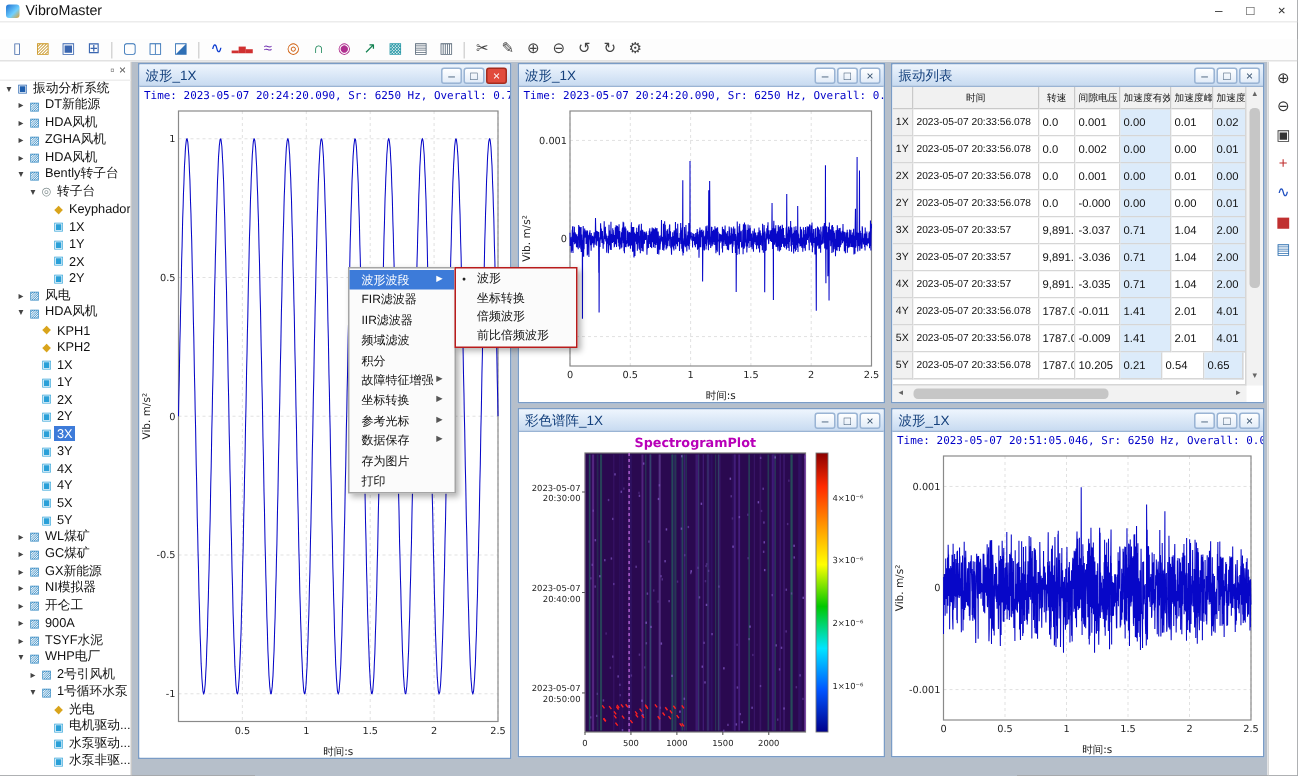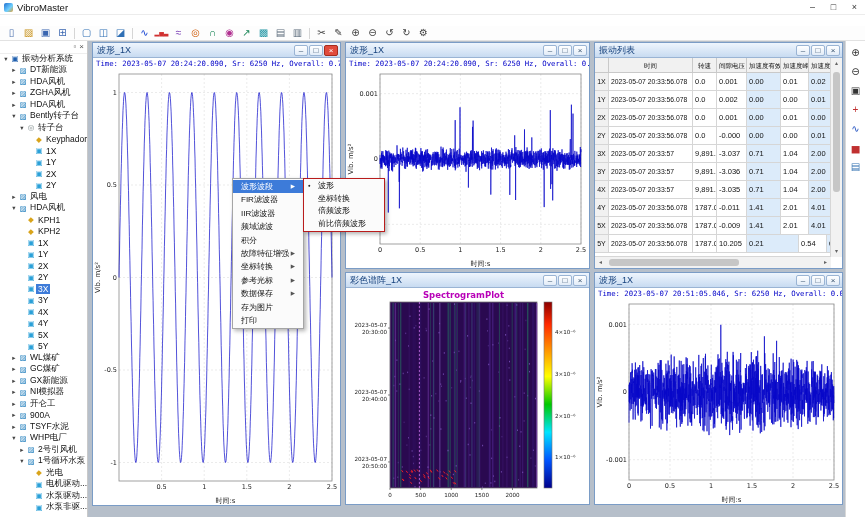--- a/index.html
+++ b/index.html
@@ -853,21 +853,21 @@
                 <div class="tbl-cell num" style="width: 30px;">-0.009</div>
                 <div class="tbl-cell num hl" style="width: 34px;">1.41</div>
                 <div class="tbl-cell num" style="width: 28px;">2.01</div>
                 <div class="tbl-cell num hl" style="width: 26px;">4.01</div>
               </div>
               <div class="tbl-row">
                 <div class="tbl-cell rowhdr" style="width: 14px;">5Y</div>
                 <div class="tbl-cell timecell" style="width: 84px;">2023-05-07 20:33:56.078</div>
                 <div class="tbl-cell num" style="width: 24px;">1787.0</div>
                 <div class="tbl-cell num" style="width: 30px;">10.205</div>
-                <div class="tbl-cell num hl" style="width: 52px;">0.21</div>
+                <div class="tbl-cell num hl" style="width: 28px;">0.21</div>
                 <div class="tbl-cell num" style="width: 28px;">0.54</div>
                 <div class="tbl-cell num hl" style="width: 26px;">0.65</div>
               </div>
             </div>
             <div class="hscroll">
               <div class="sarrow" style="left: 0px;">◂</div>
               <div class="sarrow" style="right: 0px;">▸</div>
               <div class="sthumb" style="left: 14px; top: 2px; height: 7px; width: 130px;"></div>
             </div>
             <div class="vscroll">

